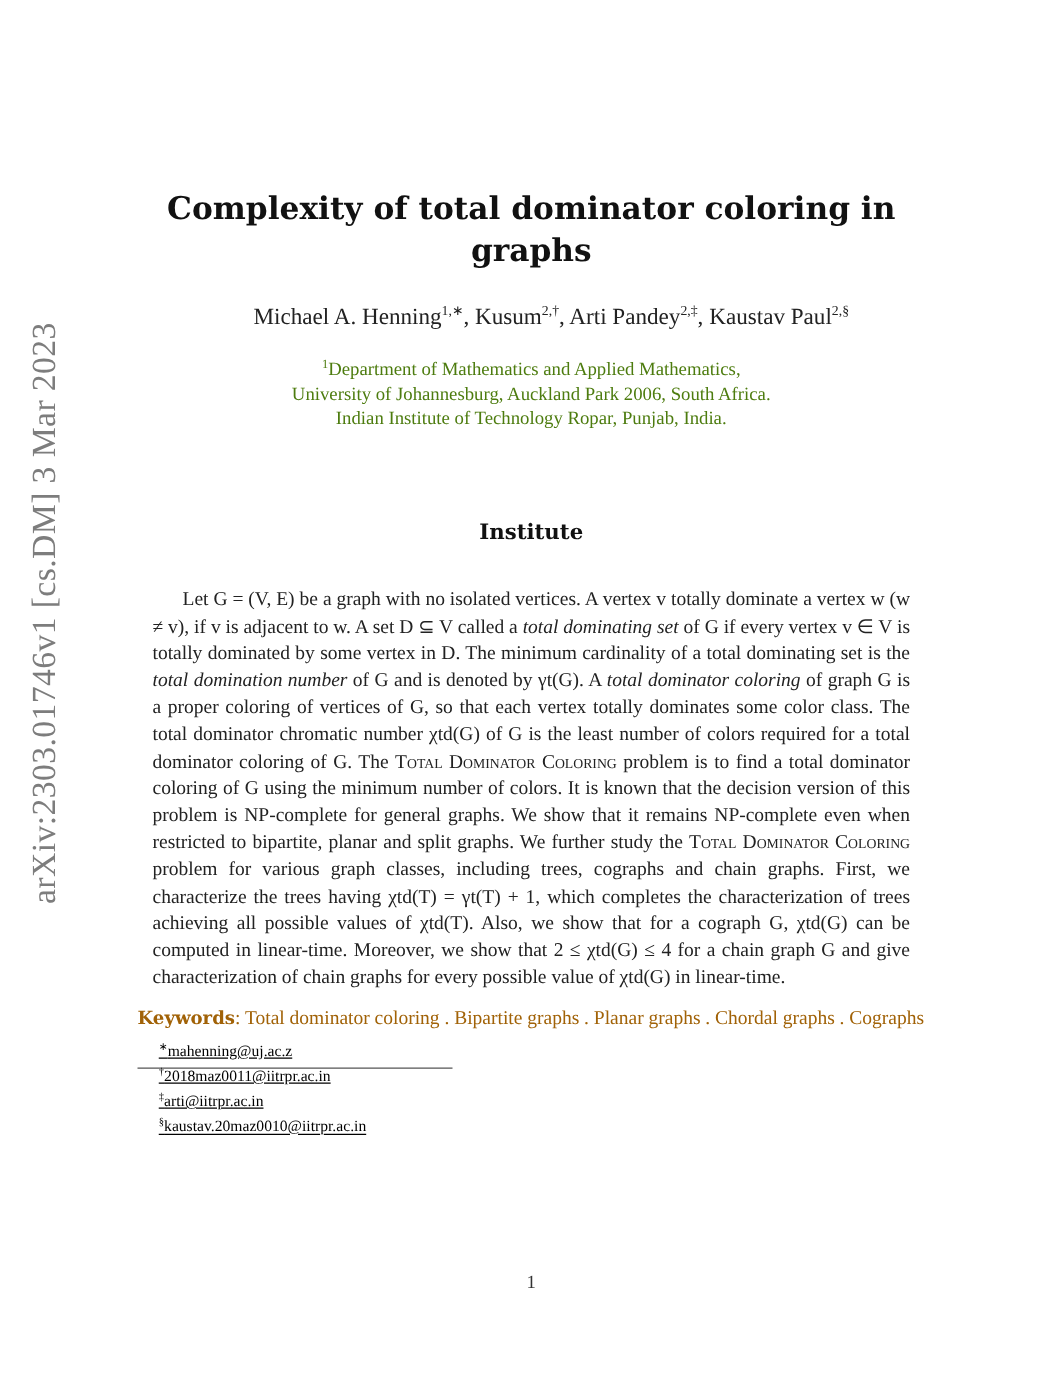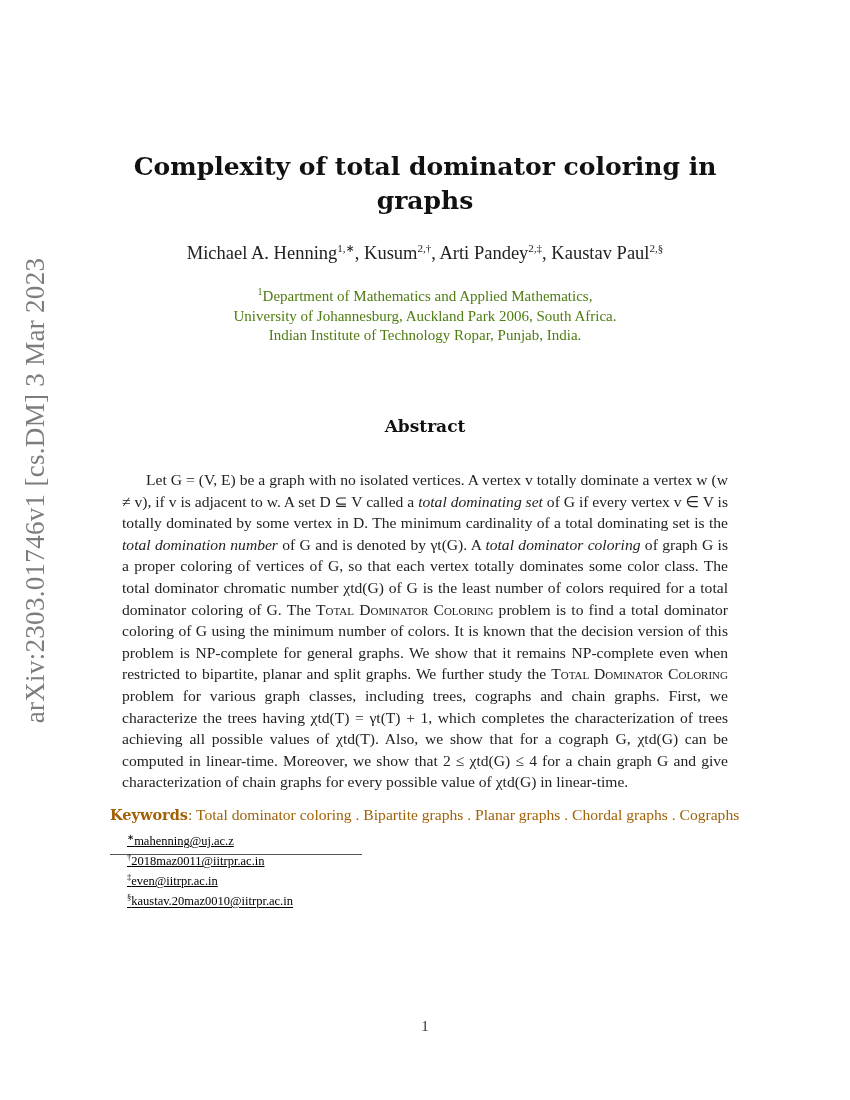--- a/index.html
+++ b/index.html
@@ -19,21 +19,21 @@
     font-family: "Liberation Serif", serif;
     font-size: 27px; color: #7d7d7d; letter-spacing: 0.3px;
   }
   .title {
     position: absolute; left: 100px; width: 650px; top: 150px;
     text-align: center;
     font-family: "DejaVu Serif", serif; font-weight: bold;
     font-size: 25px; line-height: 34px; color: #111;
   }
   .authors {
-    position: absolute; left: 60px; width: 730px; top: 242px;
+    position: absolute; left: 76px; width: 730px; top: 242px;
     text-align: center;
     font-family: "Liberation Serif", serif; font-size: 18.5px; color: #222;
   }
   .authors sup { font-size: 11px; }
   .affil {
     position: absolute; left: 100px; width: 650px; top: 282px;
     text-align: center;
     font-family: "Liberation Serif", serif; font-size: 15px; line-height: 19.5px; color: #4d7c0f;
   }
   .affil sup { font-size: 10px; }
@@ -84,32 +84,32 @@
   <span>Arti Pandey</span><sup>2,‡</sup>,
   <span>Kaustav Paul</span><sup>2,§</sup>
 </div>
 
 <div class="affil">
   <div><sup>1</sup><span>Department of Mathematics and Applied Mathematics,</span></div>
   <div>University of Johannesburg, Auckland Park 2006, South Africa.</div>
   <div>Indian Institute of Technology Ropar, Punjab, India.</div>
 </div>
 
-<h2 class="abstract-heading" style="margin:0;">Abstract</h2>
+<h2 class="abstract-heading" style="margin:0;">Institute</h2>
 
 <div class="abstract-body">
   <p><span>Let G = (V, E) be a graph with no isolated vertices. A vertex v totally dominate a vertex w (w ≠ v), if v is adjacent to w. A set D ⊆ V called a </span><i>total dominating set</i><span> of G if every vertex v ∈ V is totally dominated by some vertex in D. The minimum cardinality of a total dominating set is the </span><i>total domination number</i><span> of G and is denoted by γt(G). A </span><i>total dominator coloring</i><span> of graph G is a proper coloring of vertices of G, so that each vertex totally dominates some color class. The total dominator chromatic number χtd(G) of G is the least number of colors required for a total dominator coloring of G. The </span><span class="sc">Total Dominator Coloring</span><span> problem is to find a total dominator coloring of G using the minimum number of colors. It is known that the decision version of this problem is NP-complete for general graphs. We show that it remains NP-complete even when restricted to bipartite, planar and split graphs. We further study the </span><span class="sc">Total Dominator Coloring</span><span> problem for various graph classes, including trees, cographs and chain graphs. First, we characterize the trees having χtd(T) = γt(T) + 1, which completes the characterization of trees achieving all possible values of χtd(T). Also, we show that for a cograph G, χtd(G) can be computed in linear-time. Moreover, we show that 2 ≤ χtd(G) ≤ 4 for a chain graph G and give characterization of chain graphs for every possible value of χtd(G) in linear-time.</span></p>
 </div>
 
 <div class="keywords">
   <b>Keywords</b><span>:  Total dominator coloring .  Bipartite graphs .  Planar graphs .  Chordal graphs . Cographs</span>
 </div>
 
 <div class="fn-rule"></div>
 
 <div class="footnotes">
   <div><sup>∗</sup><span>mahenning@uj.ac.z</span></div>
   <div><sup>†</sup><span>2018maz0011@iitrpr.ac.in</span></div>
-  <div><sup>‡</sup><span>even@iitrpr.ac.in</span></div>
+  <div><sup>‡</sup><span>arti@iitrpr.ac.in</span></div>
   <div><sup>§</sup><span>kaustav.20maz0010@iitrpr.ac.in</span></div>
 </div>
 
 <div class="page-number">1</div>
 
 </body></html>

